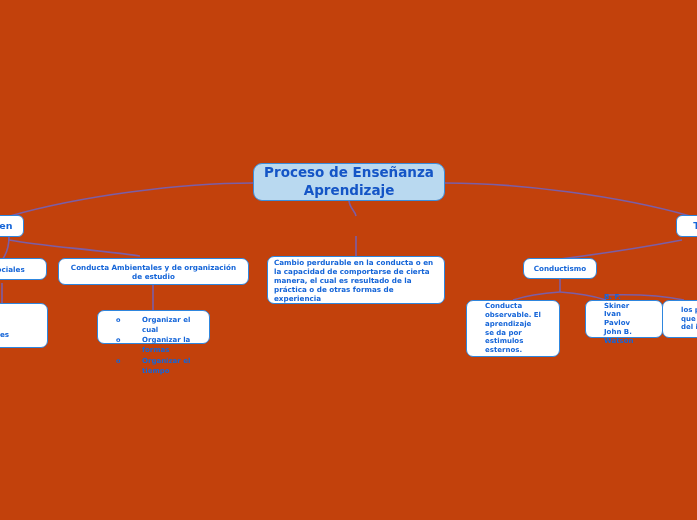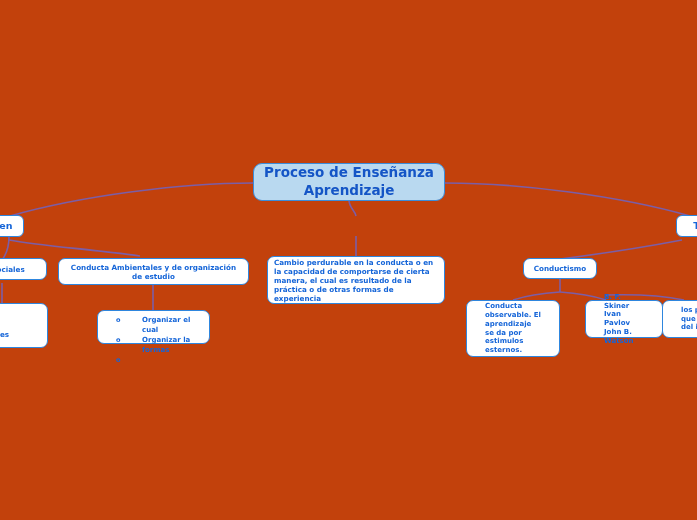--- a/index.html
+++ b/index.html
@@ -143,20 +143,21 @@
     <div class="bullet-row">
       <span class="bullet-mark">o</span>
       <span>Organizar el cual</span>
     </div>
     <div class="bullet-row">
       <span class="bullet-mark">o</span>
       <span>Organizar la formas</span>
     </div>
     <div class="bullet-row">
       <span class="bullet-mark">o</span>
+      <span>Organizar el tiempo</span>
     </div>
   </div>
 
 
   <div class="node level2 left-text" style="left:267px; top:256px; width:178px; height:48px;">
     <span class="txt">Cambio perdurable en la conducta o en la capacidad de comportarse de cierta manera, el cual es resultado de la práctica o de otras formas de experiencia</span>
   </div>
 
   <div class="node level1" style="left:676px; top:215px; width:46px; height:22px;">
     <span class="txt">Te</span>

